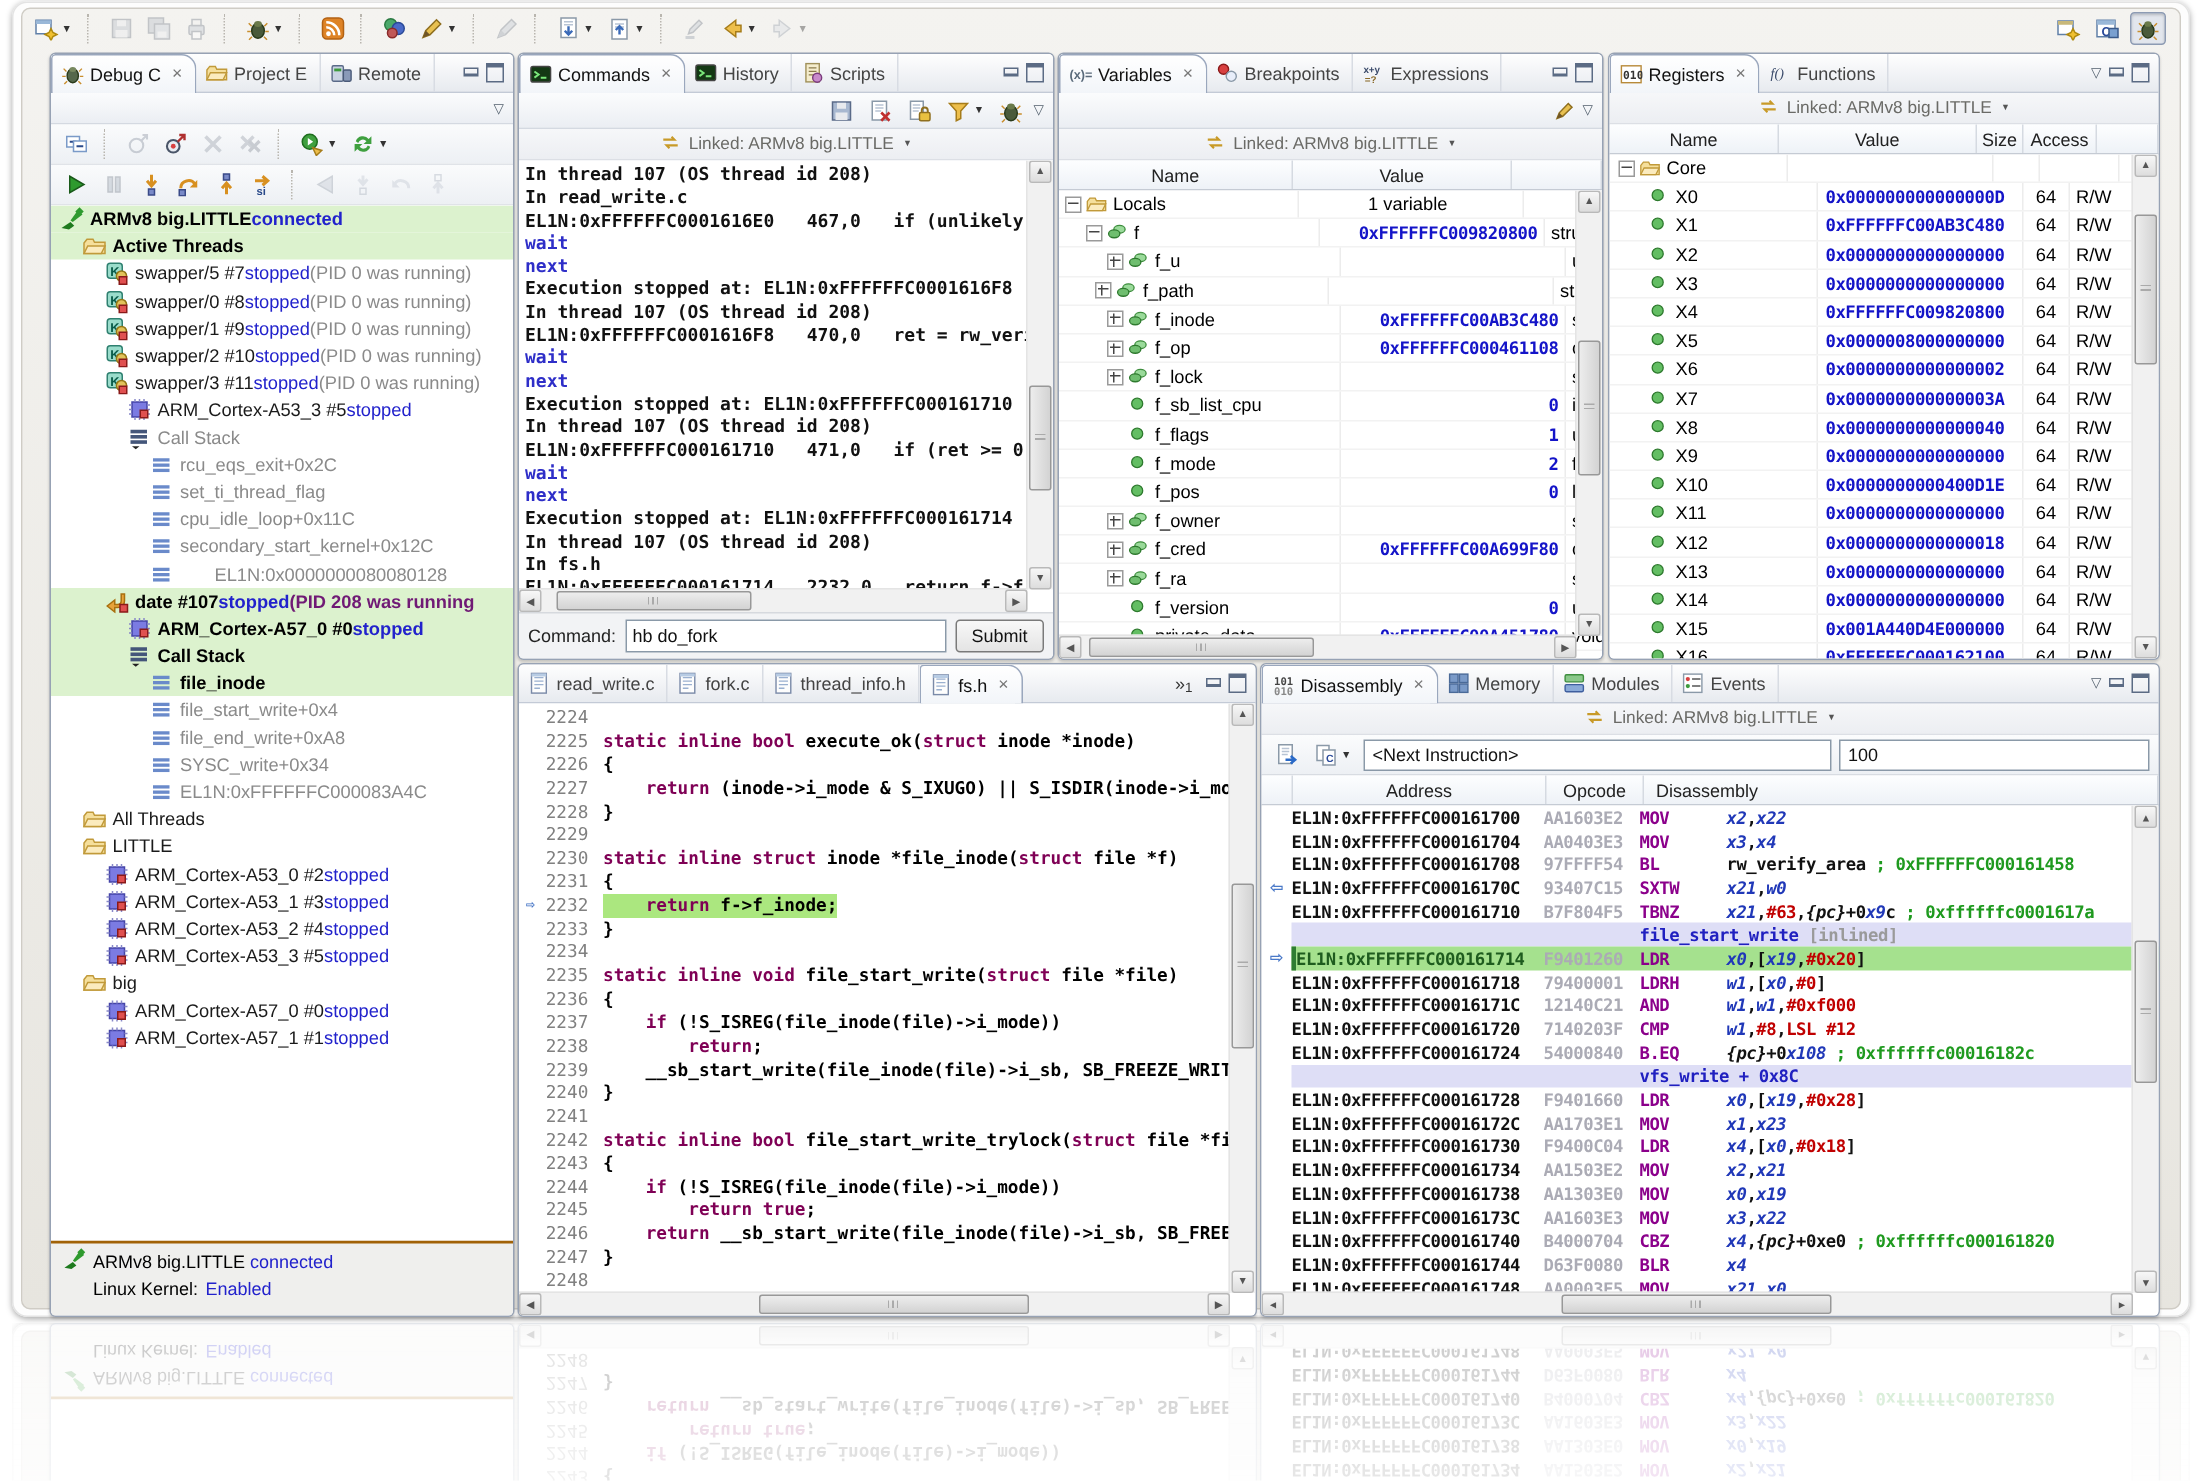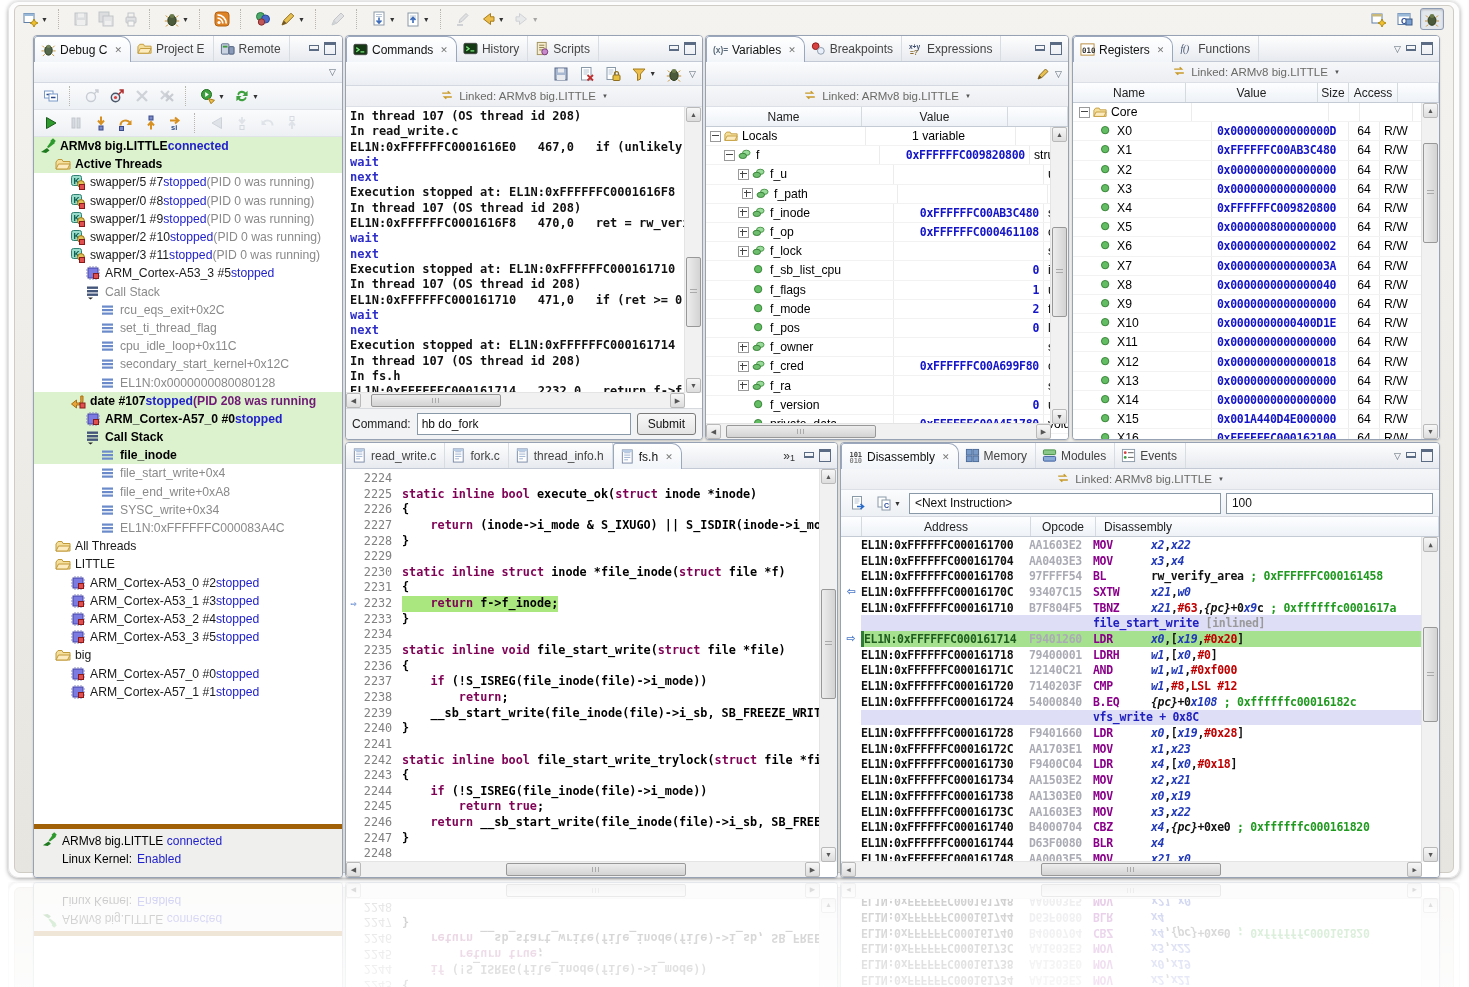--- a/index.html
+++ b/index.html
@@ -50,21 +50,21 @@
     border-bottom:1px solid #E0E3E8;flex:0 0 auto;}
   .dbg-toolbar svg{width:16px;height:16px;display:block;}
   .tree{flex:1;background:#fff;overflow:hidden;position:relative;font-size:12.2px;}
   .trow{height:18.2px;display:flex;align-items:center;white-space:nowrap;overflow:hidden;}
   .trow .ic{flex:0 0 16px;margin-right:4px;}
   .trow .ic svg{width:16px;height:16px;display:block;}
   .trow.green{background:#DCF2CE;}
   .s-p{color:#1a1a1a;} .s-b{color:#000;font-weight:bold;}
   .s-bl{color:#2222CC;} .s-bbl{color:#2222CC;font-weight:bold;}
   .s-g{color:#8A8A8A;} .s-bg{color:#701a75;font-weight:bold;}
-  .dbg-status{flex:0 0 auto;height:42px;background:#EFEFED;border-top:5px solid #a16207;padding:3px 8px;font-size:12px;}
+  .dbg-status{flex:0 0 auto;height:42px;background:#EFEFED;border-top:2px solid #a16207;padding:3px 8px;font-size:12px;}
   .dbg-status .row{display:flex;align-items:center;height:18px;gap:5px;}
   .dbg-status svg{width:15px;height:15px;}
 
   
   .console-wrap{flex:1;position:relative;background:#fff;overflow:hidden;}
   .console{position:absolute;left:4px;top:2px;right:18px;bottom:16px;overflow:hidden;
     font-family:"DejaVu Sans Mono","Liberation Mono",monospace;font-size:12px;font-weight:bold;
     line-height:15.3px;white-space:pre;color:#111;}
   .cline.cmd{color:#2E2EC8;}
   .cmdrow{flex:0 0 auto;height:30px;display:flex;align-items:center;gap:6px;padding:0 6px;background:#F2F3F5;border-top:1px solid #D6D9DE;font-size:12px;color:#222;}
@@ -652,21 +652,21 @@
               <svg viewBox="0 0 16 16" xmlns="http://www.w3.org/2000/svg">
                 <g fill="#6A8ACA">
                   <rect x="2" y="3.5" width="11" height="2.2"></rect>
                   <rect x="2" y="7" width="11" height="2.2"></rect>
                   <rect x="2" y="10.5" width="11" height="2.2"></rect>
                 </g>
               </svg>
             </span>
             <span class="s-g">secondary_start_kernel+0x12C</span>
           </div>
-          <div class="trow" style="padding-left: 66px;">
+          <div class="trow" style="padding-left: 66px; gap: 23px;">
             <span class="ic">
               <svg viewBox="0 0 16 16" xmlns="http://www.w3.org/2000/svg">
                 <g fill="#6A8ACA">
                   <rect x="2" y="3.5" width="11" height="2.2"></rect>
                   <rect x="2" y="7" width="11" height="2.2"></rect>
                   <rect x="2" y="10.5" width="11" height="2.2"></rect>
                 </g>
               </svg>
             </span>
             <span class="s-g">EL1N:0x0000000080080128</span>
@@ -1095,21 +1095,21 @@
                 <span>f_u</span>
               </div>
               <div class="gcell" style="width: 145px; justify-content: flex-end; padding-right: 4px;">
                 <span class="mono-blue"></span>
               </div>
               <div class="gcell" style="flex: 1 1 0%; padding-left: 4px; border-right: none;">
                 <span>union</span>
               </div>
             </div>
             <div class="grow">
-              <div class="gcell" style="width: 155px; padding-left: 36px;">
+              <div class="gcell" style="width: 155px; padding-left: 24px;">
                 <span class="exp plus"></span>
                 <span class="vicon">
                   <svg viewBox="0 0 16 16" xmlns="http://www.w3.org/2000/svg">
                     <ellipse cx="9.5" cy="5.5" rx="4.3" ry="3" fill="#9ADA9A" stroke="#3E8E3E"></ellipse>
                     <ellipse cx="5.5" cy="9" rx="4.3" ry="3" fill="#6FBE6F" stroke="#2E7A2E"></ellipse>
                   </svg>
                 </span>
                 <span>f_path</span>
               </div>
               <div class="gcell" style="width: 145px; justify-content: flex-end; padding-right: 4px;">

